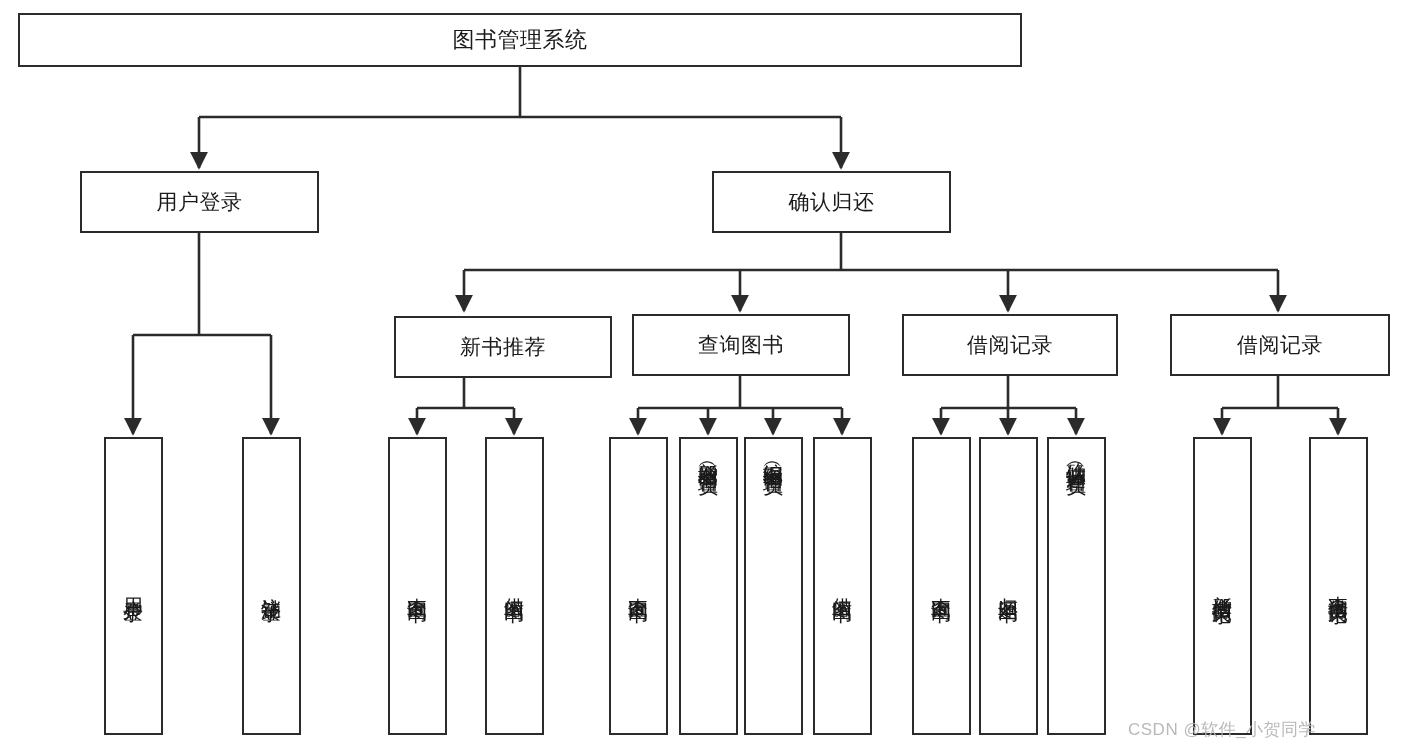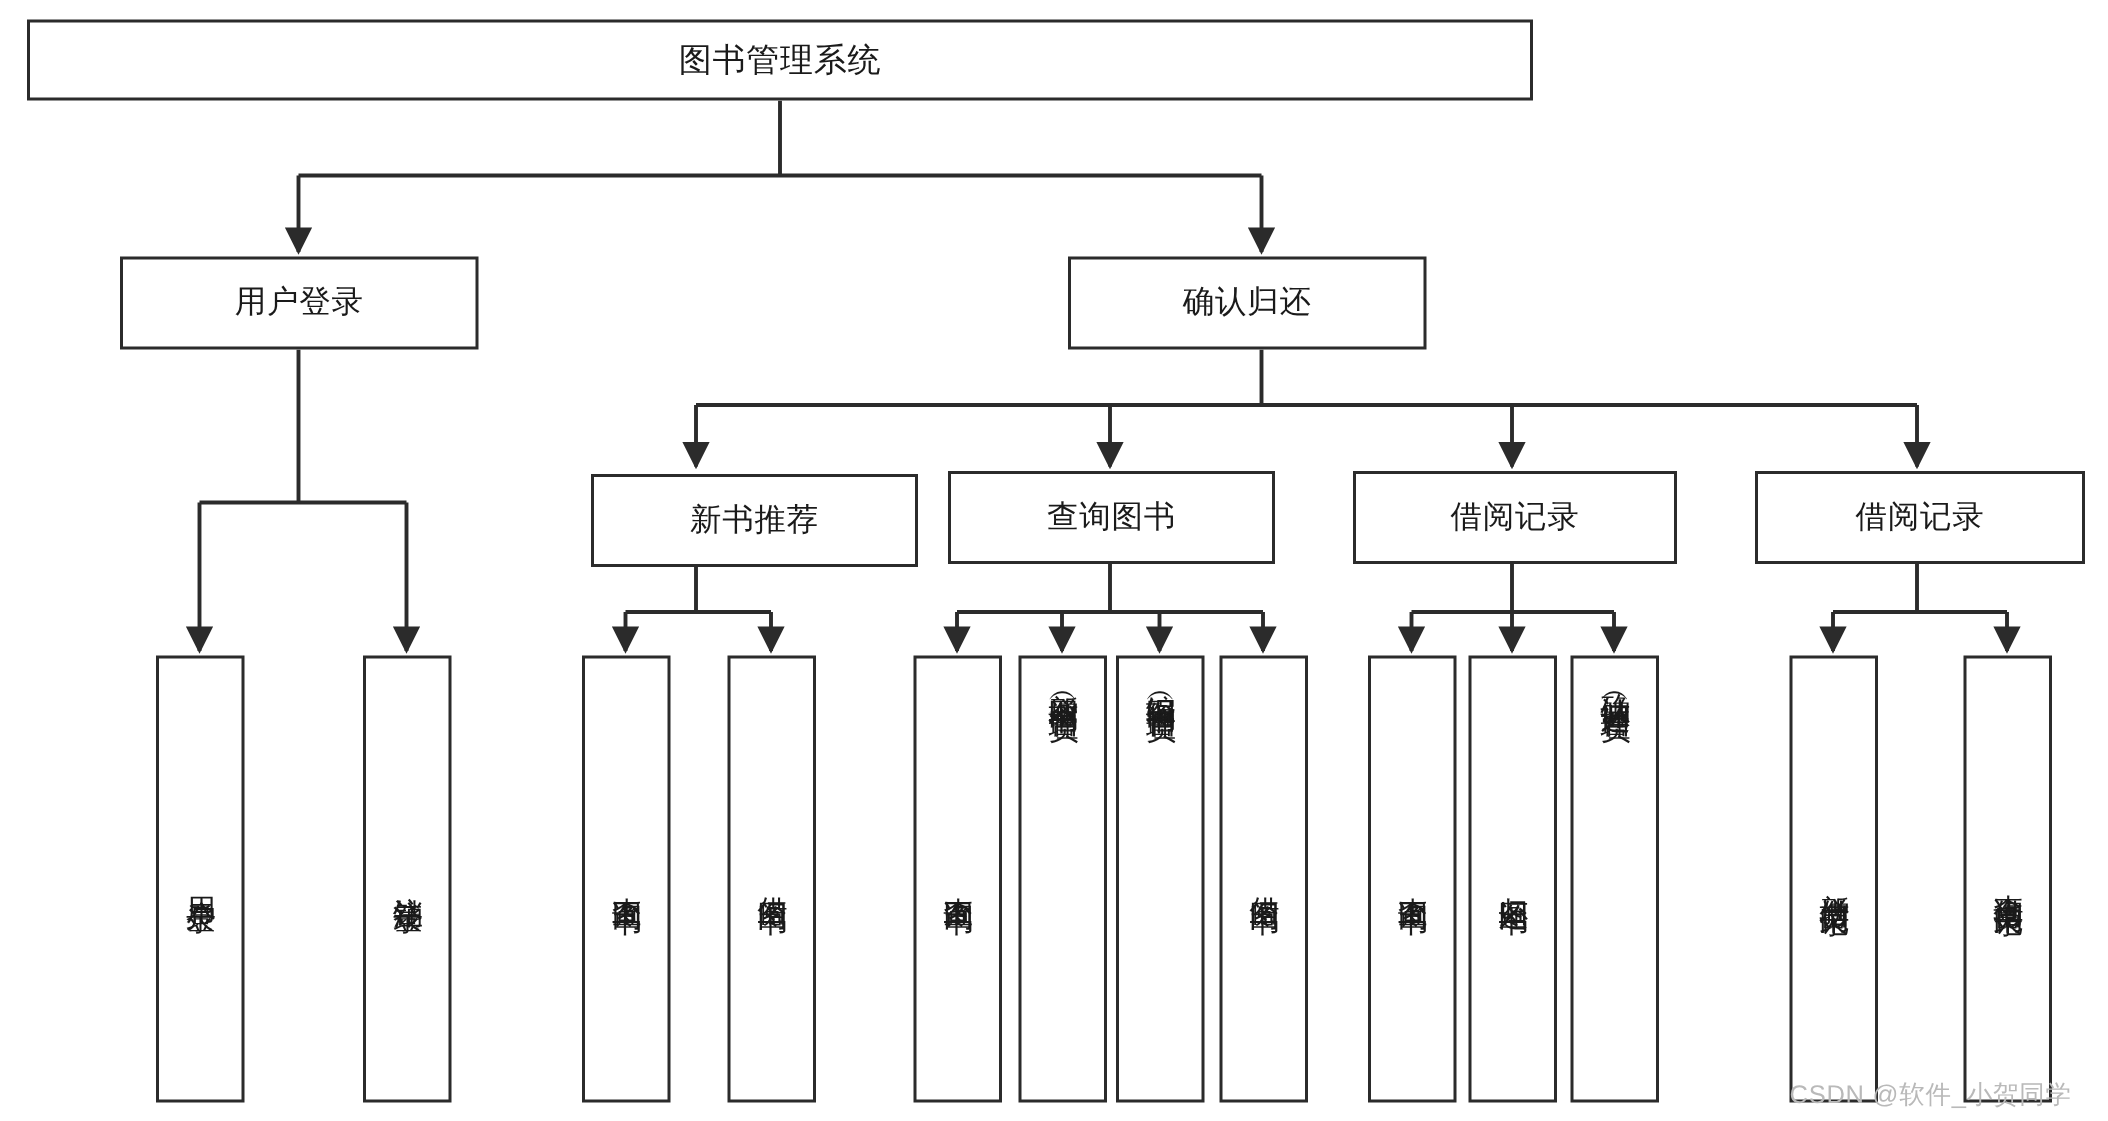--- a/index.html
+++ b/index.html
@@ -195,17 +195,17 @@
     <span class="node-label">确认归还（管理员）</span>
   </div>
 
   <div class="node vert mid" style="left:1193px; top:437px; width:59px; height:298px;">
     <span class="node-label">新增借阅记录</span>
   </div>
   <div class="node vert mid" style="left:1309px; top:437px; width:59px; height:298px;">
     <span class="node-label">查询借阅记录</span>
   </div>
 
-  <div class="watermark" style="left:1193px; top:718px;">
+  <div class="watermark" style="left:1128px; top:718px;">
     <span>CSDN @软件_小贺同学</span>
   </div>
 
 </div>
 
 </body></html>

